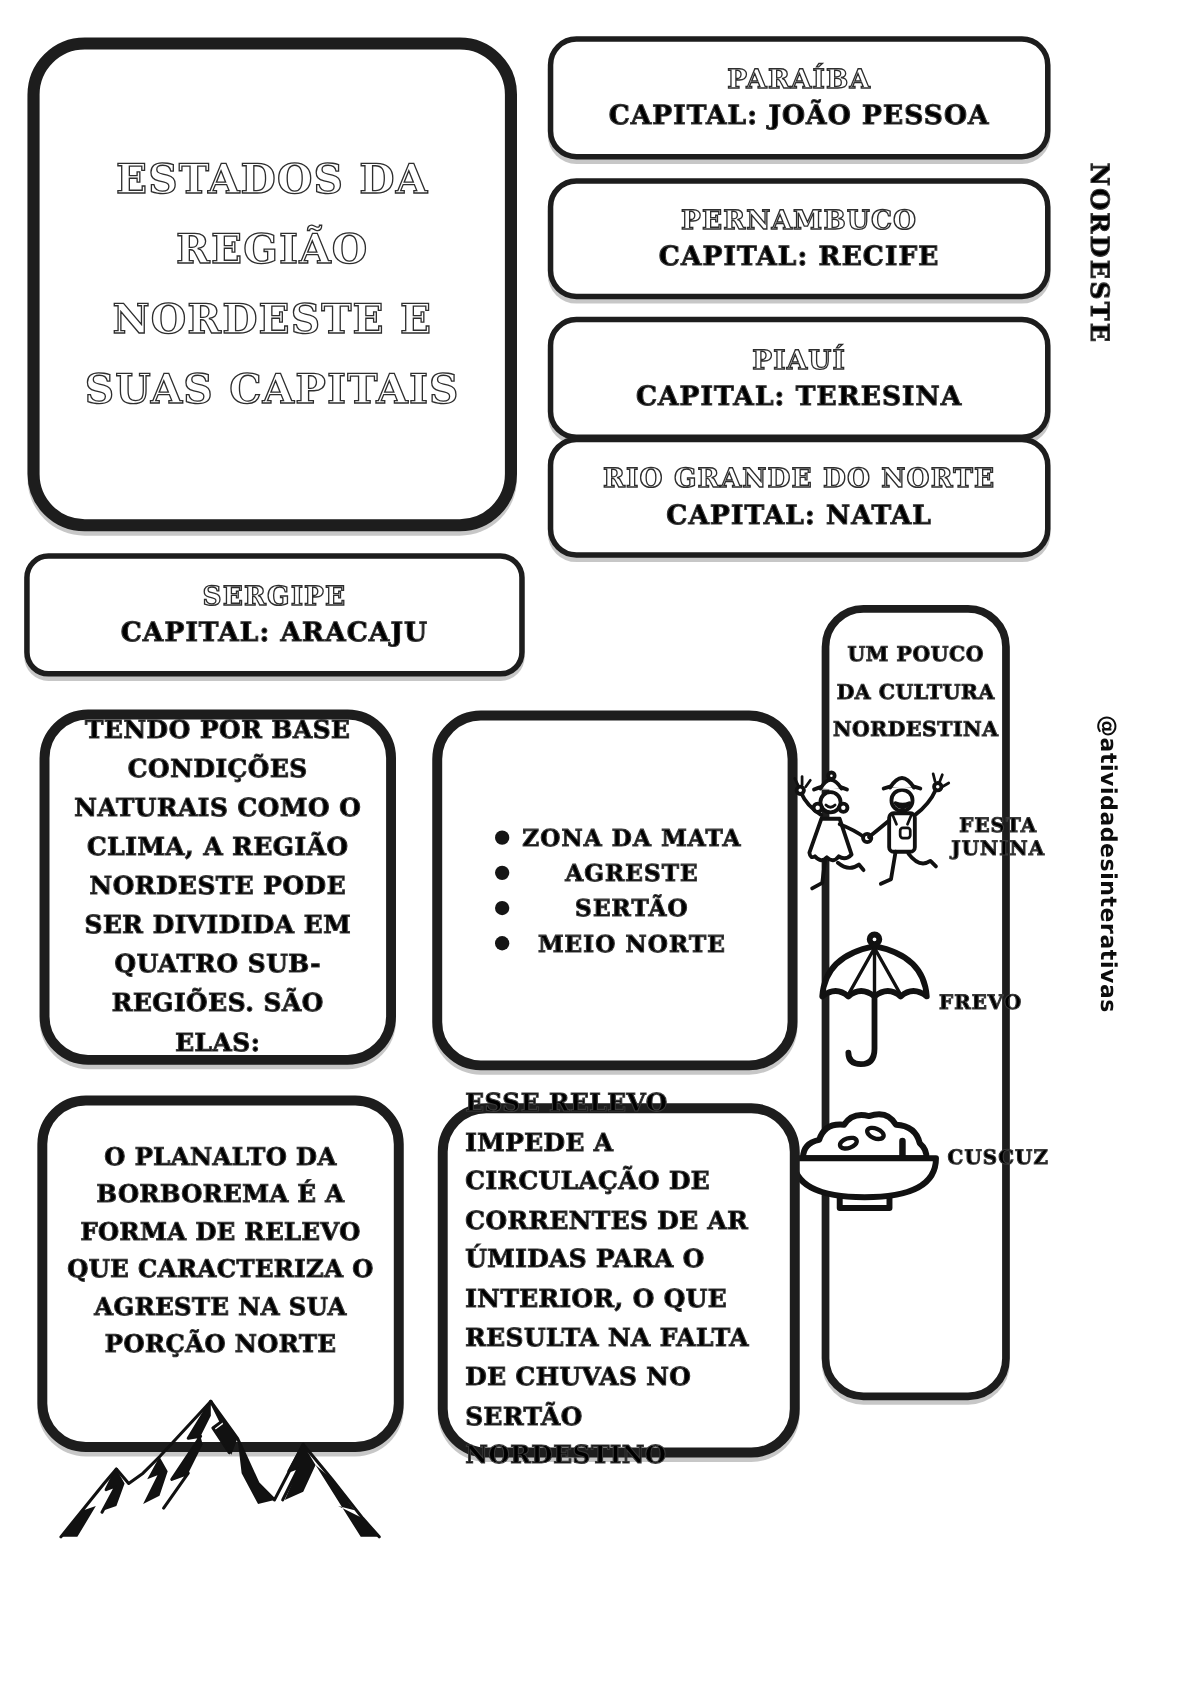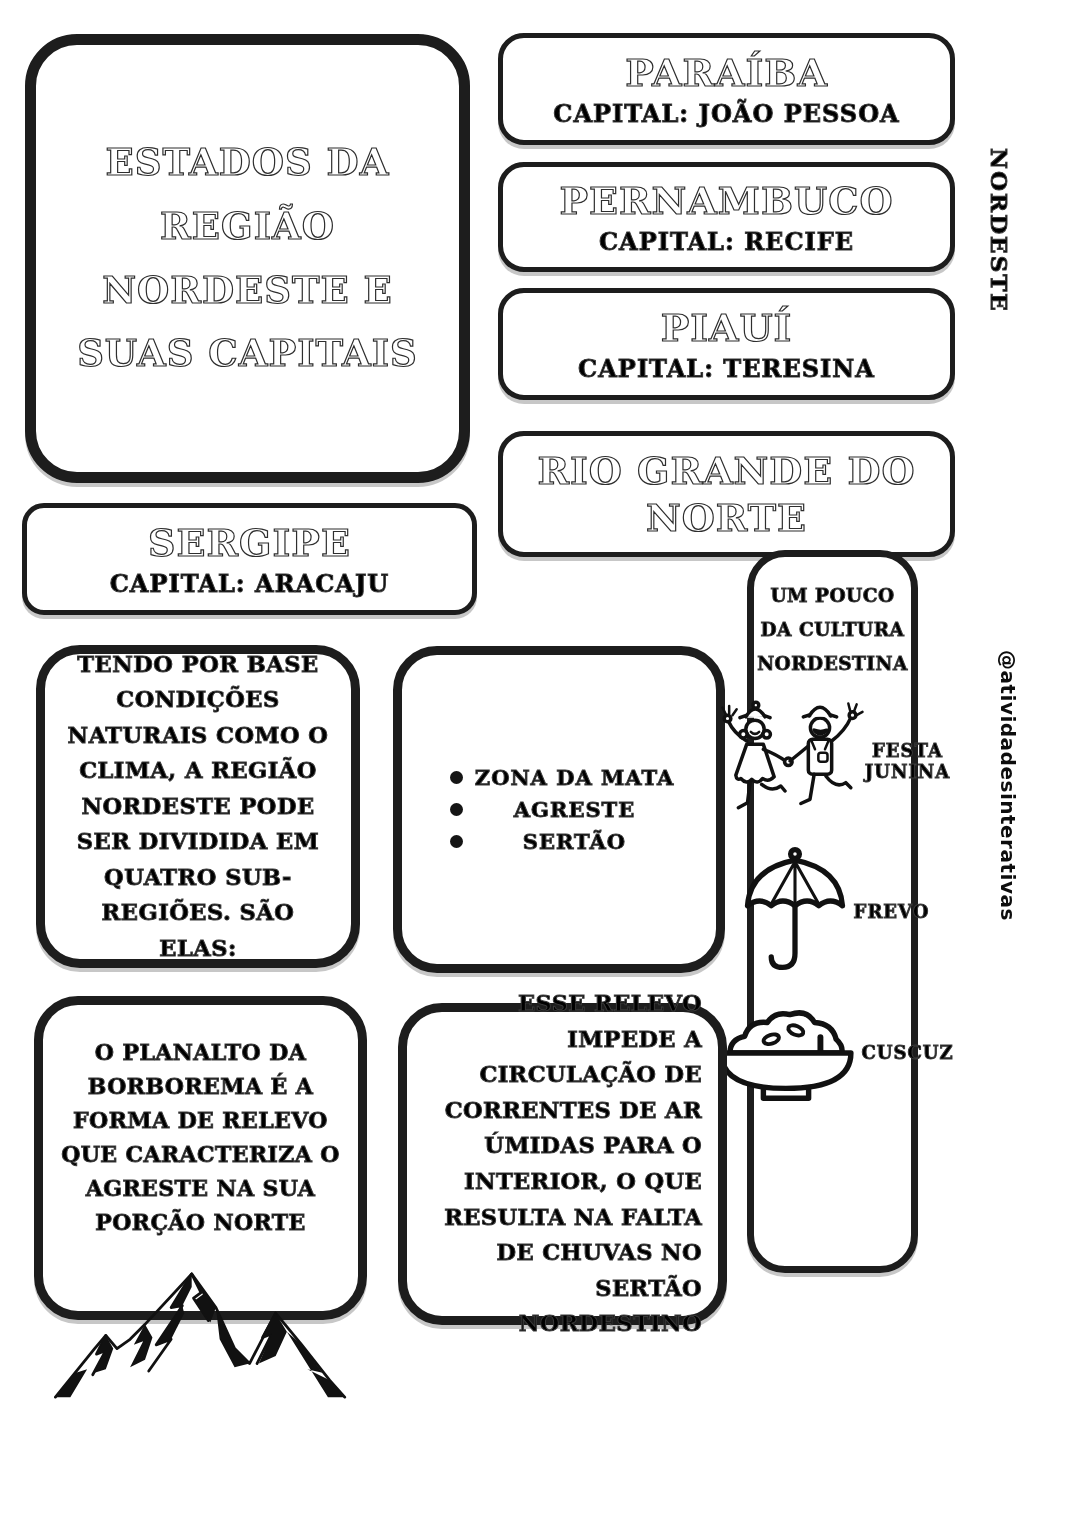--- a/index.html
+++ b/index.html
@@ -16,21 +16,21 @@
            font-weight:700;text-transform:uppercase;}
 
   .center-col{display:flex;flex-direction:column;align-items:center;justify-content:center;text-align:center;}
 
   
   #title-card{left:25px;top:34px;width:445px;height:449px;border-width:11px;border-radius:52px;}
   #title-card .t{font-size:37px;line-height:1.72;letter-spacing:1px;padding:0 34px;}
 
   
   .state-card{left:498px;width:457px;border-radius:26px;}
-  .state-name{font-size:38px;letter-spacing:1px;line-height:1.25;}
+  .state-name{font-size:24px;letter-spacing:1px;line-height:1.25;}
   .state-cap{font-size:24px;letter-spacing:1px;line-height:1.3;margin-top:2px;}
 
   
   #state-card-sergipe{left:22px;top:503px;width:455px;height:112px;border-radius:22px;}
 
   
   #subregions-intro-card{left:36px;top:645px;width:324px;height:323px;border-width:9px;border-radius:44px;}
   #subregions-intro-card .t{font-size:22.5px;line-height:1.58;letter-spacing:.5px;padding:0 20px;}
 
   #subregions-card{left:393px;top:646px;width:332px;height:327px;border-width:9px;border-radius:44px;}
@@ -75,22 +75,23 @@
   <div class="state-cap outline-thin">CAPITAL: JOÃO PESSOA</div>
 </div>
 <div class="card state-card center-col" style="top:162px;height:110px;">
   <div class="state-name outline">PERNAMBUCO</div>
   <div class="state-cap outline-thin">CAPITAL: RECIFE</div>
 </div>
 <div class="card state-card center-col" style="top:288px;height:112px;">
   <div class="state-name outline">PIAUÍ</div>
   <div class="state-cap outline-thin">CAPITAL: TERESINA</div>
 </div>
-<div class="card state-card center-col" style="top:431px;height:126px;">
+<div class="card state-card center-col" style="top:397px;height:110px;">
   <div class="state-name outline">RIO GRANDE DO NORTE</div>
+  <div class="state-cap outline-thin">CAPITAL: NATAL</div>
 </div>
 
 <div class="card center-col" id="state-card-sergipe">
   <div class="state-name outline">SERGIPE</div>
   <div class="state-cap outline-thin">CAPITAL: ARACAJU</div>
 </div>
 
 <div class="card center-col" id="subregions-intro-card">
   <div class="t outline-thin">TENDO POR BASE CONDIÇÕES NATURAIS COMO O CLIMA, A REGIÃO NORDESTE PODE SER DIVIDIDA EM QUATRO SUB-REGIÕES. SÃO ELAS:</div>
 </div>
@@ -101,20 +102,24 @@
       <span class="bullet-dot"></span>
       <span class="bullet-label outline-thin">ZONA DA MATA</span>
     </li>
     <li>
       <span class="bullet-dot"></span>
       <span class="bullet-label outline-thin">AGRESTE</span>
     </li>
     <li>
       <span class="bullet-dot"></span>
       <span class="bullet-label outline-thin">SERTÃO</span>
+    </li>
+    <li>
+      <span class="bullet-dot"></span>
+      <span class="bullet-label outline-thin">MEIO NORTE</span>
     </li>
   </ul>
 </div>
 
 <div class="card" id="culture-card">
   <div class="ct outline-thin">UM POUCO DA CULTURA NORDESTINA</div>
 
   <div class="culture-item" style="margin-top:8px;">
     <span>
       <svg width="150" height="142" viewBox="0 0 180 160">
@@ -207,17 +212,17 @@
         <path d="M252,78 L268,92 L290,122 L274,118 L298,130 L314,148 L296,148 Z"></path>
         <path d="M58,82 L48,102 L58,98 L46,122 L58,118 L66,96 Z"></path>
         <path d="M46,96 L26,122 L38,118 L20,148 L4,148 Z"></path>
         <path d="M100,70 L88,92 L98,88 L84,116 L100,108 L108,84 Z"></path>
       </g>
     </svg>
   </span>
 </div>
 
 <div class="card center-col" id="relief-effect-card">
-  <div class="t outline-thin" style="text-align:right;">ESSE RELEVO IMPEDE A CIRCULAÇÃO DE CORRENTES DE AR ÚMIDAS PARA O INTERIOR, O QUE RESULTA NA FALTA DE CHUVAS NO SERTÃO NORDESTINO</div>
+  <div class="t outline-thin" style="text-align:left;">ESSE RELEVO IMPEDE A CIRCULAÇÃO DE CORRENTES DE AR ÚMIDAS PARA O INTERIOR, O QUE RESULTA NA FALTA DE CHUVAS NO SERTÃO NORDESTINO</div>
 </div>
 
 <div id="side-region-label" class="outline-thin">NORDESTE</div>
 <div id="credit-label">@atividadesinterativas</div>
 
 </body></html>

